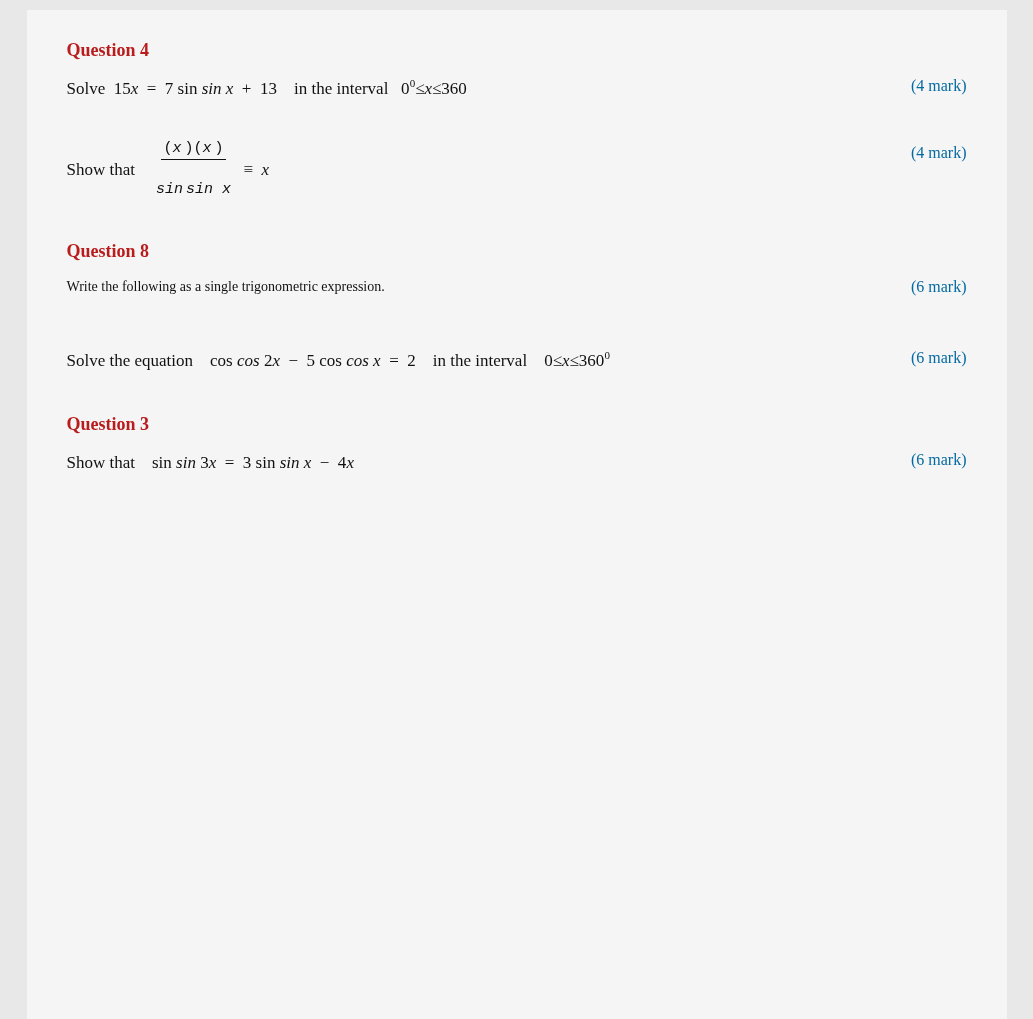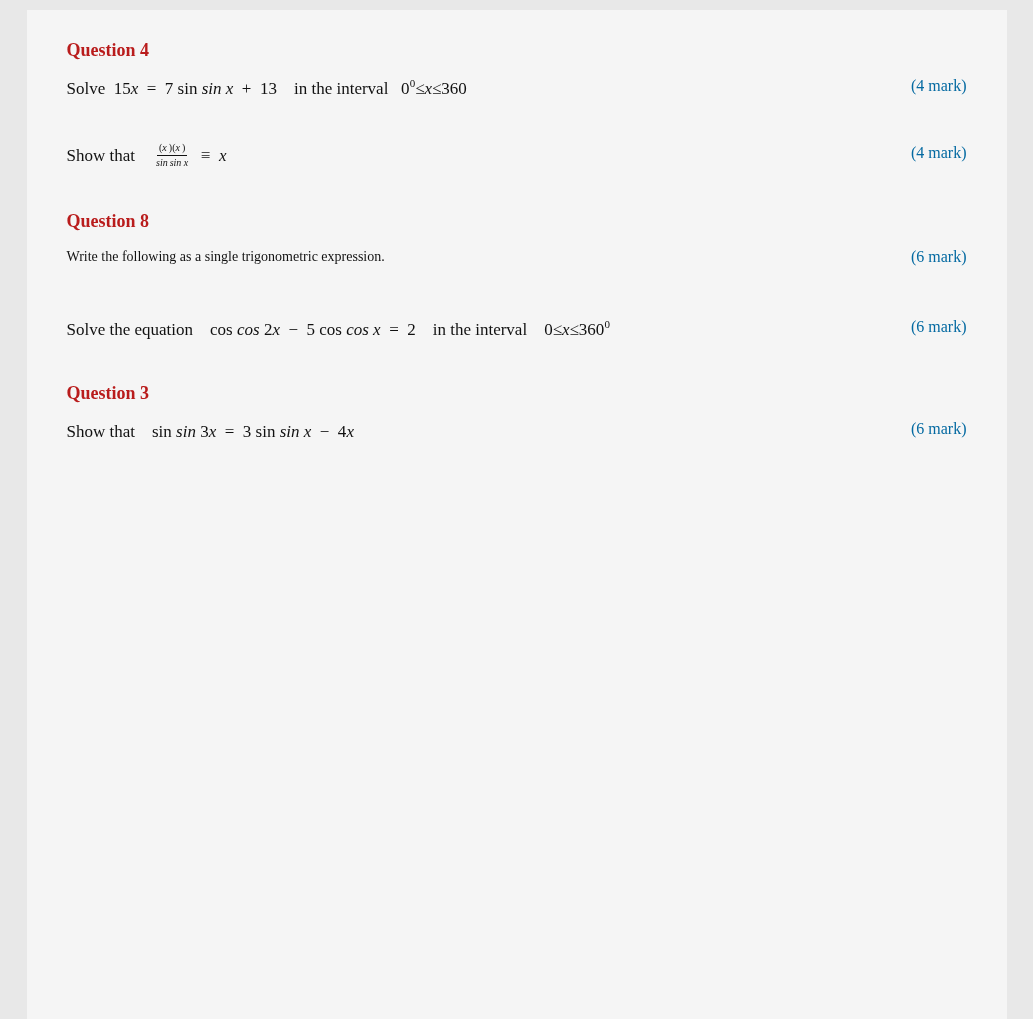--- a/index.html
+++ b/index.html
@@ -56,35 +56,37 @@
       white-space: nowrap;
       padding-left: 20px;
       padding-top: 2px;
     }
 
     .fraction {
       display: inline-flex;
       flex-direction: column;
       align-items: center;
       vertical-align: middle;
-      font-size: 10px;
+      font-size: 15px;
       margin: 0 2px;
       position: relative;
       top: -2px;
+      font-family: Liberation Mono, monospace;
     }
 
     .fraction .numerator {
       border-bottom: 1.5px solid #111;
       padding: 0 2px 1px 2px;
       line-height: 1.2;
     }
 
     .fraction .denominator {
       padding: 1px 2px 0 2px;
       line-height: 1.2;
+      margin-top: 20px;
     }
 
     .math-line {
       margin-bottom: 8px;
       font-size: 14px;
     }
 
     sup {
       font-size: 11px;
       vertical-align: super;

